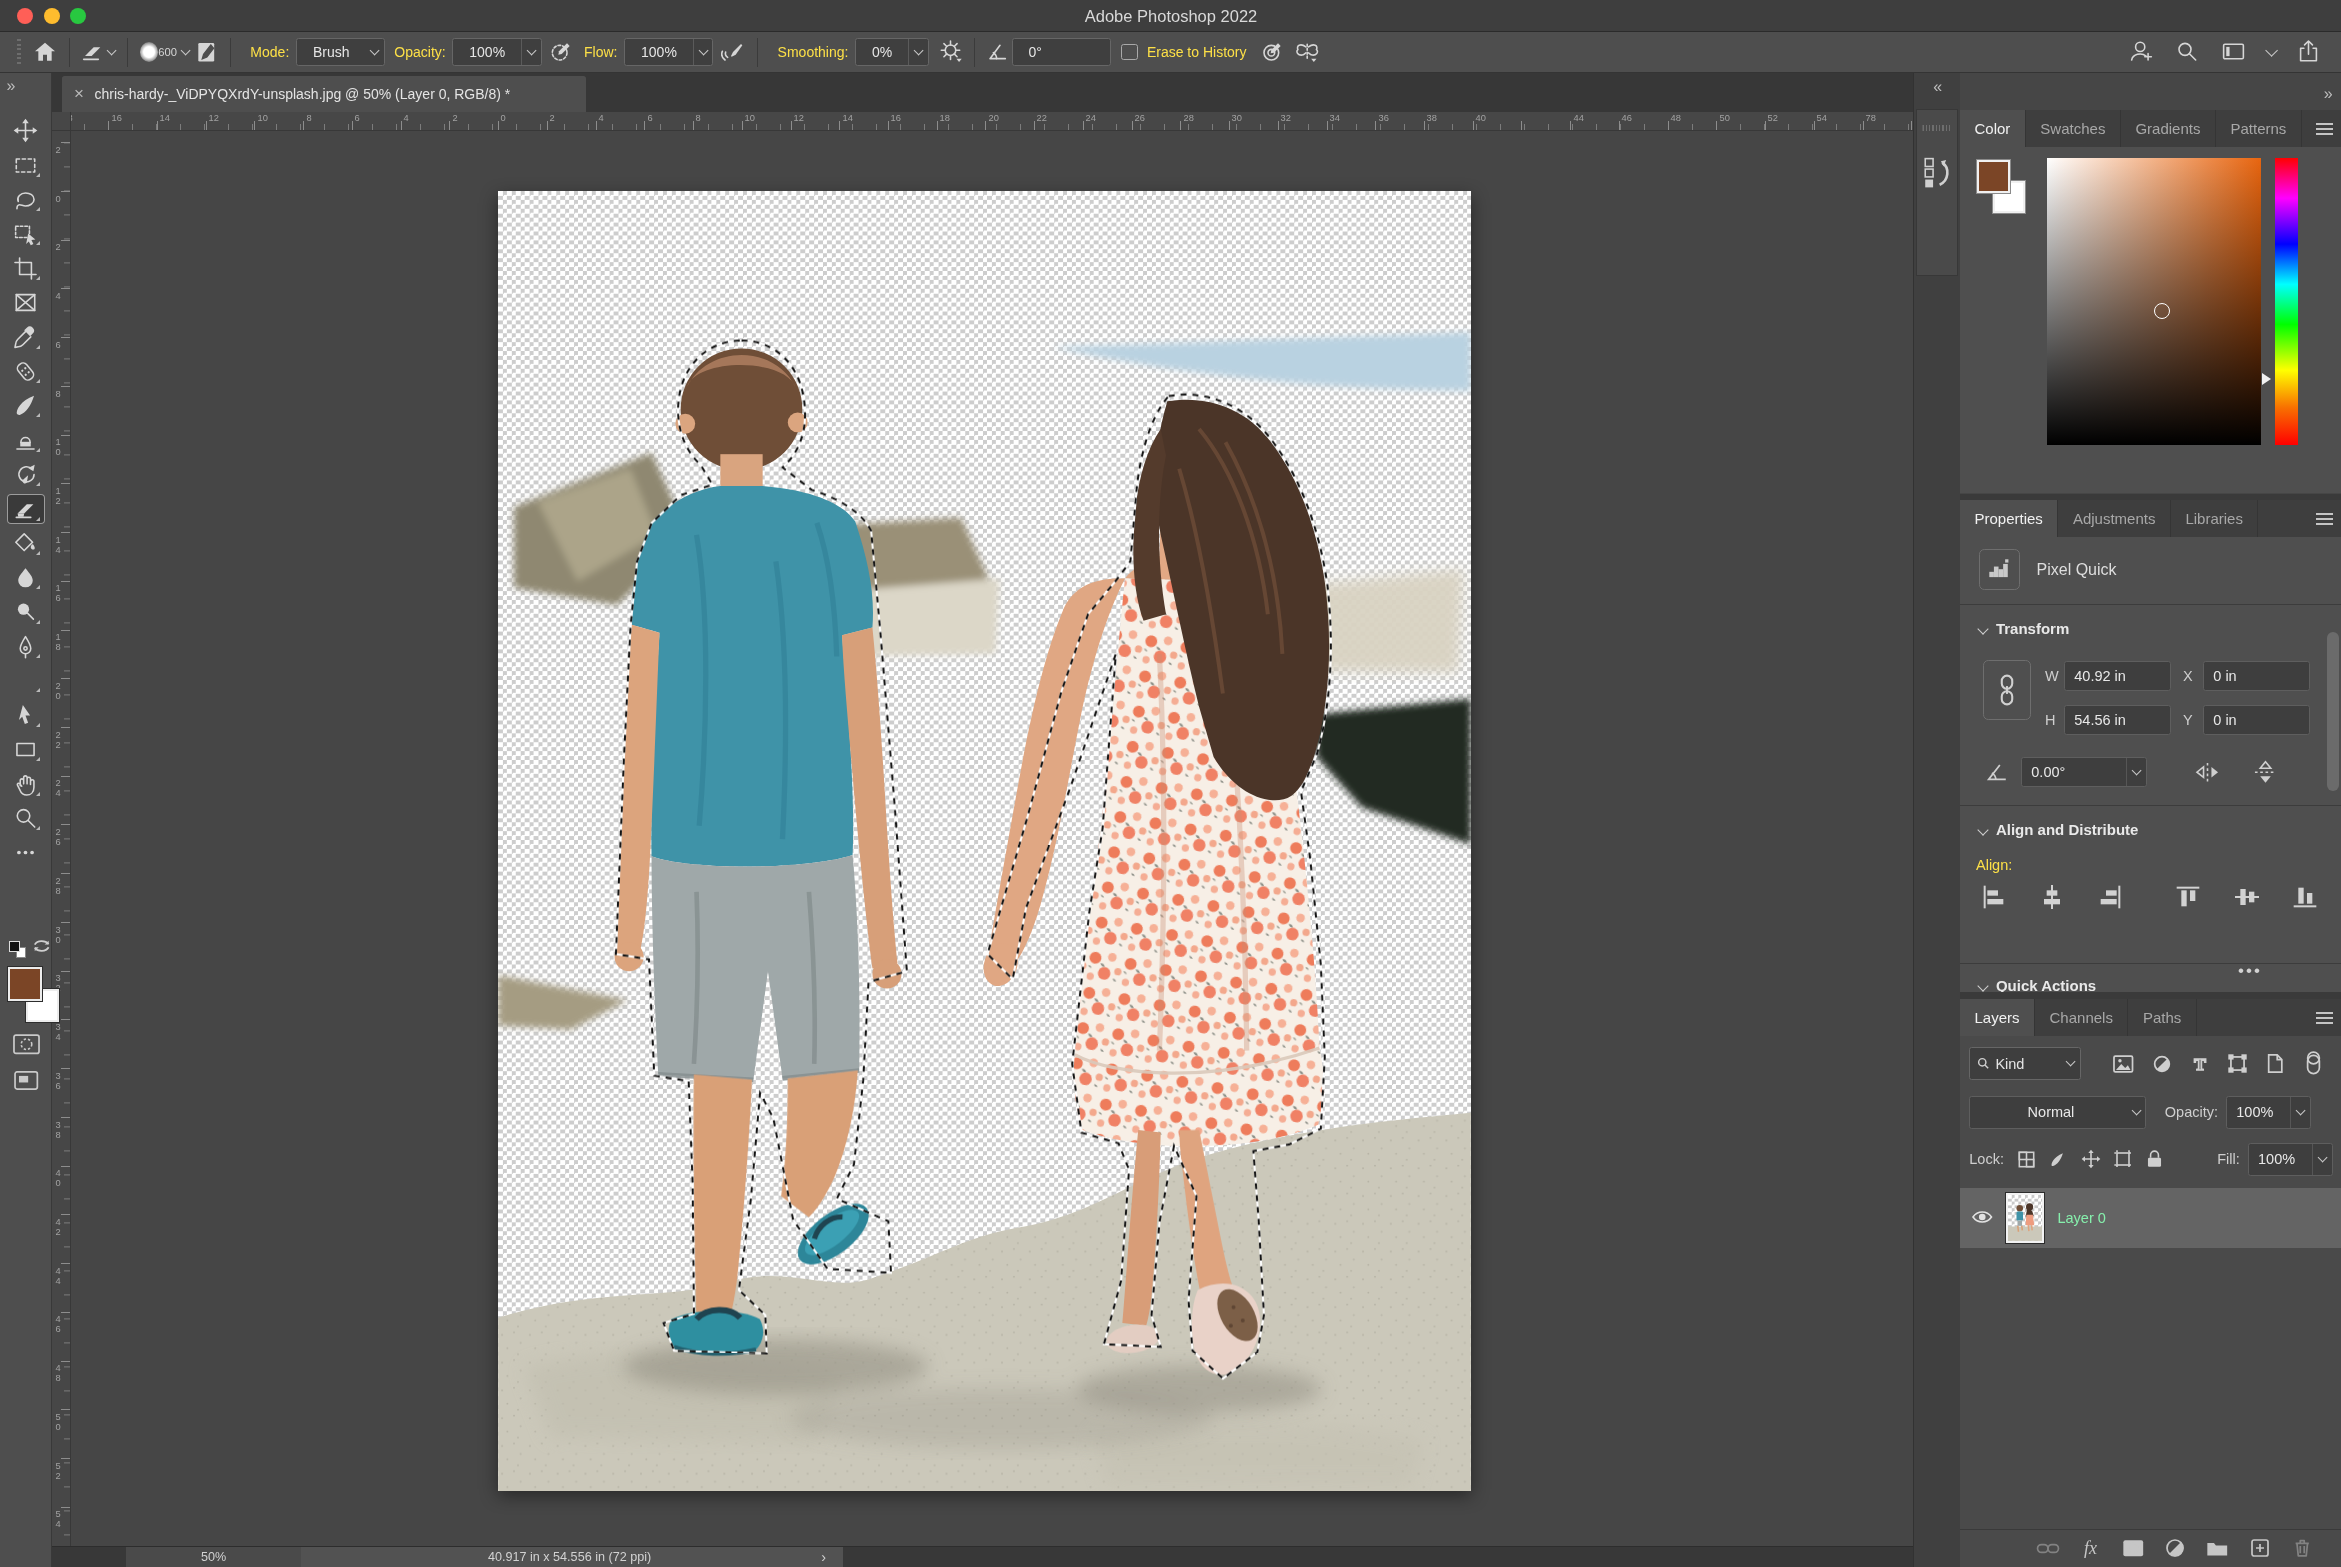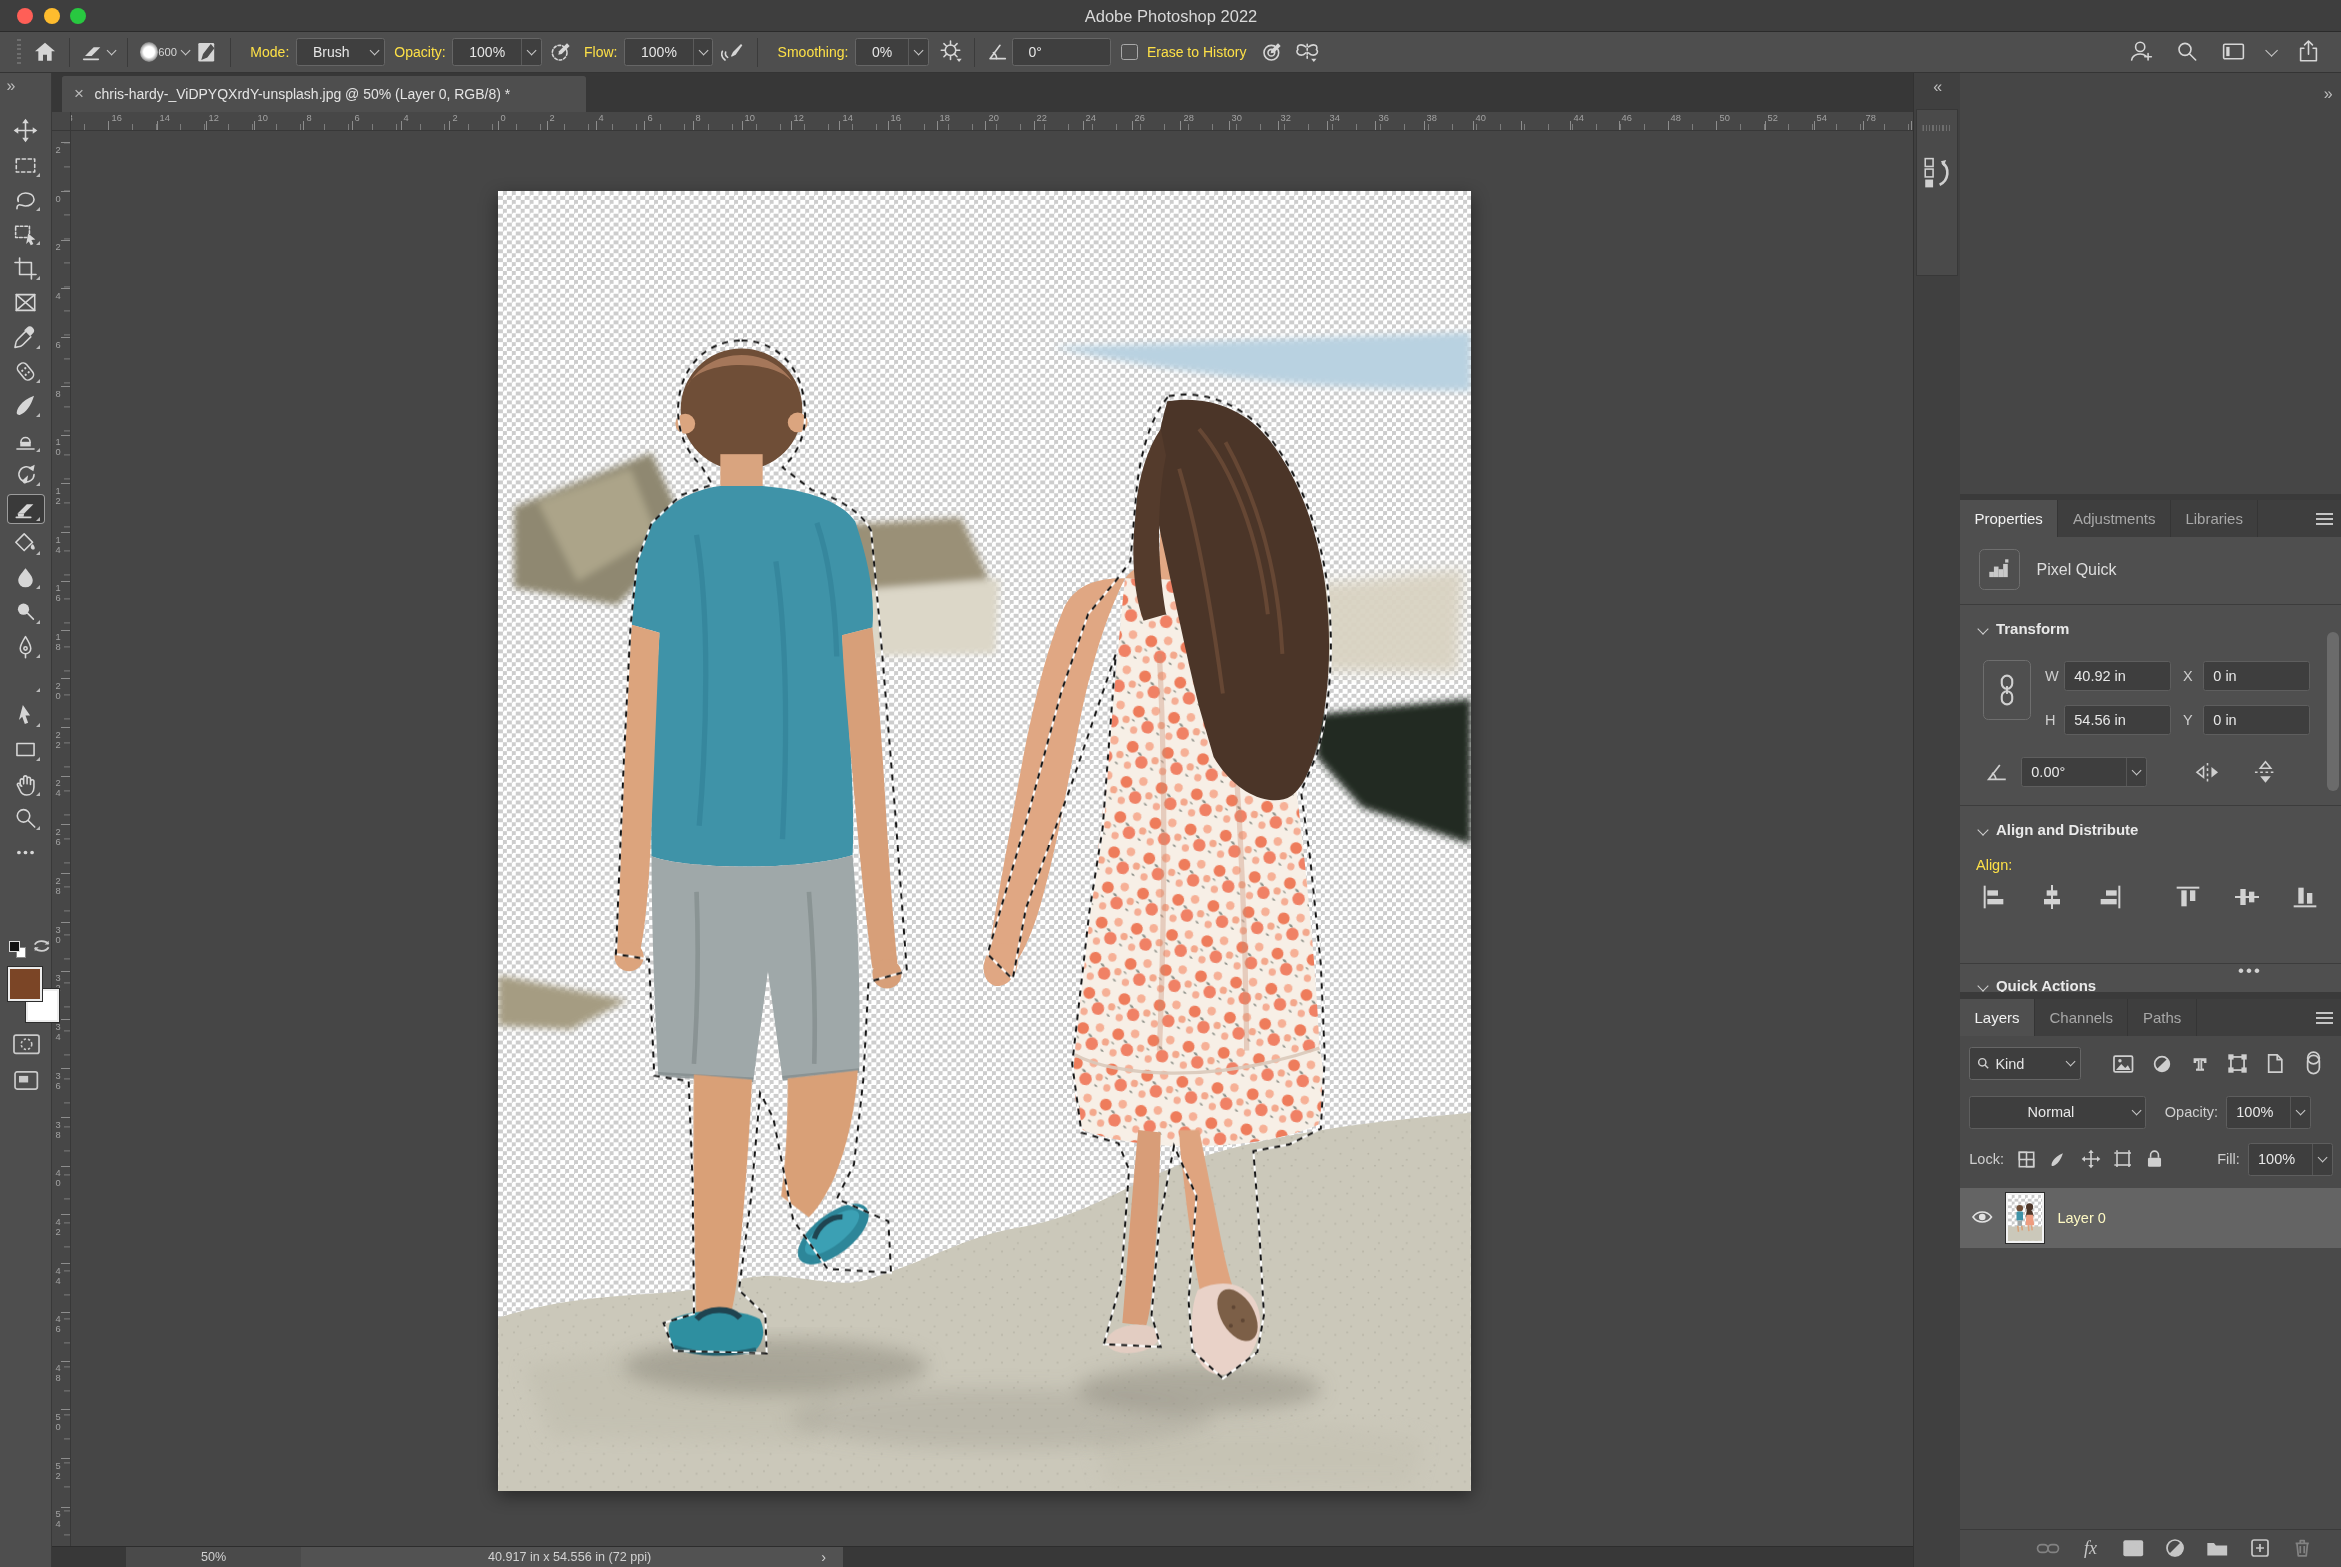--- a/index.html
+++ b/index.html
@@ -180,21 +180,21 @@
   .lockicon svg * { stroke:#cfcfcf; stroke-width:2.4; fill:none; }
   .lockicon svg .f { fill:#cfcfcf; stroke:none; }
   #layer-row { position:absolute; left:0; top:189px; width:382px; height:60px; background:#646464;
                display:flex; align-items:center; padding:0 10.6px; gap:13.2px; }
   #layer-row .eye svg * { stroke:#e2e2e2; stroke-width:2.4; fill:none; }
   #layer-row .eye svg .f { fill:#e2e2e2; stroke:none; }
   #layer-thumb { width:38px; height:50px; border:2px solid #f2f2f2; outline:0.7px solid #2c2c2c; position:relative; overflow:hidden;
                background-color:#fff;
                background-image:conic-gradient(#c9c9c9 25%, transparent 0 50%, #c9c9c9 0 75%, transparent 0);
                background-size:6.6px 6.6px; }
-  #layer-name { font-size:14.5px; color:#fef9c3; }
+  #layer-name { font-size:14.5px; color:#86efac; }
   #layers-bottom { position:absolute; left:0; bottom:0; width:382px; height:38px; border-top:0.7px solid #3a3a3a;
                    display:flex; align-items:center; justify-content:flex-end; gap:16px; padding:0 26.4px 0 0; }
   .bicon { width:26.4px; height:26.4px; display:flex; align-items:center; justify-content:center; }
   .bicon svg * { stroke:#c6c6c6; stroke-width:2.6; fill:none; stroke-linejoin:round;}
   .bicon svg .f { fill:#c6c6c6; stroke:none; }
   .bicon.dim { opacity:.45; }
   .fx { font-size:18px; font-style:italic; color:#c6c6c6; font-family:"Liberation Serif",serif; }
 </style>
 </head>
 <body>
@@ -810,20 +810,36 @@
         <path d="M28 44 C42 38 44 18 32 10" stroke="#d0d0d0" stroke-width="4" fill="none"></path>
         <path d="M38 6l-8 2 4 8z" fill="#d0d0d0"></path>
       </svg>
     </div>
   </div>
 </div>
 
 <div id="dock">
   <div id="dock-collapse">»</div>
 
+  <div class="section" id="sec-color">
+    <div class="tabrow">
+      <div class="ptab active">Color</div>
+      <div class="ptab">Swatches</div>
+      <div class="ptab">Gradients</div>
+      <div class="ptab">Patterns</div>
+      <div class="pmenu"></div>
+    </div>
+    <div id="cp-fg" style="background: rgb(123, 69, 38);"></div>
+    <div id="cp-bg" style="background: rgb(255, 255, 255);"></div>
+    <div id="colorfield">
+      <div id="colorring"></div>
+    </div>
+    <div id="huestrip"></div>
+    <div id="huemarker"></div>
+  </div>
   <div class="gap" style="top:421px;"></div>
 
   <div class="section" id="sec-props">
     <div class="tabrow">
       <div class="ptab active">Properties</div>
       <div class="ptab">Adjustments</div>
       <div class="ptab">Libraries</div>
       <div class="pmenu"></div>
     </div>
     <div id="pixel-row">

